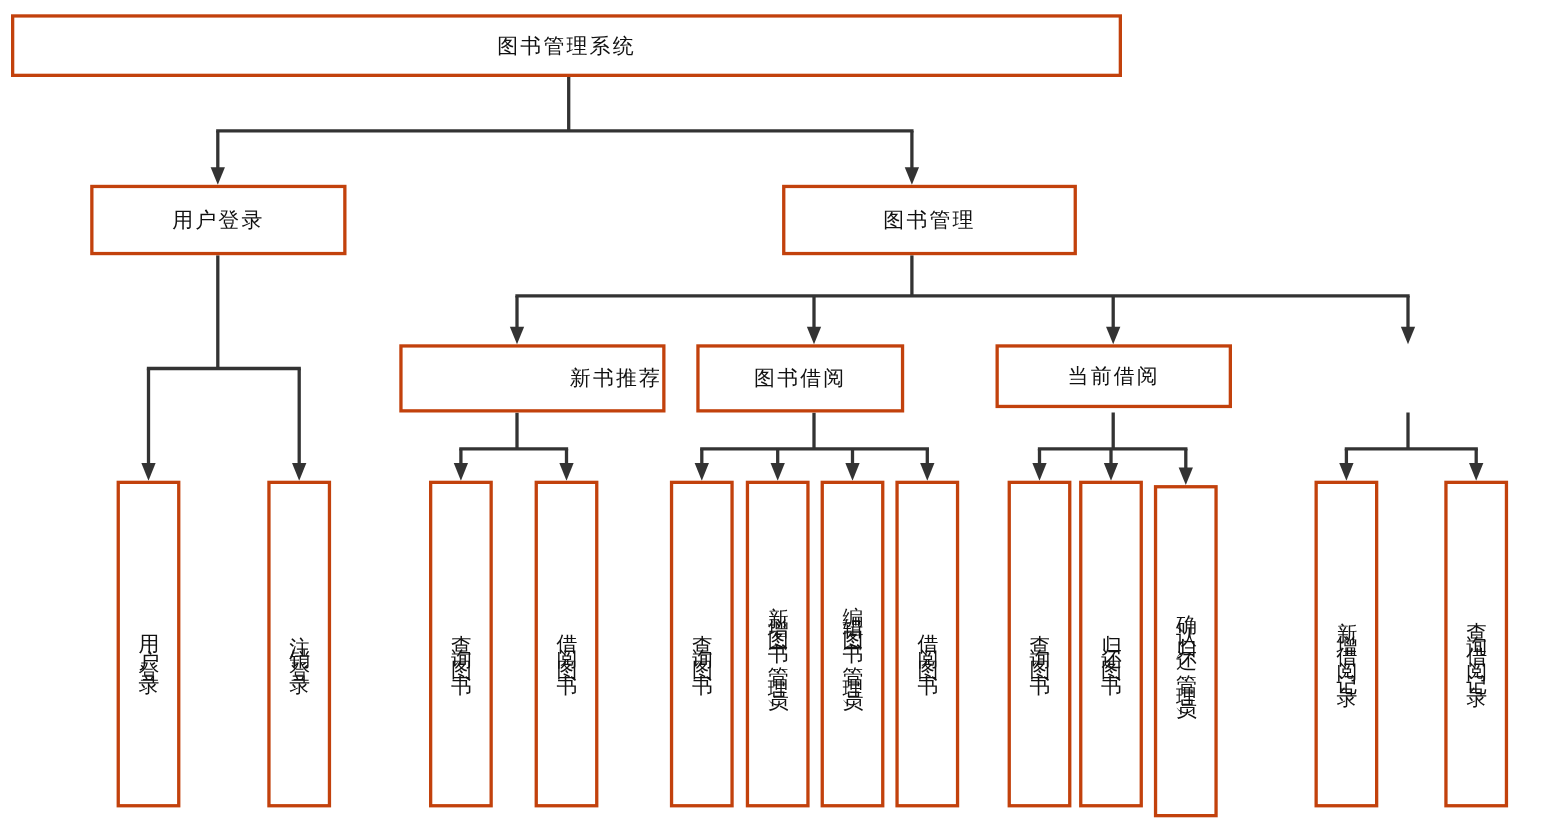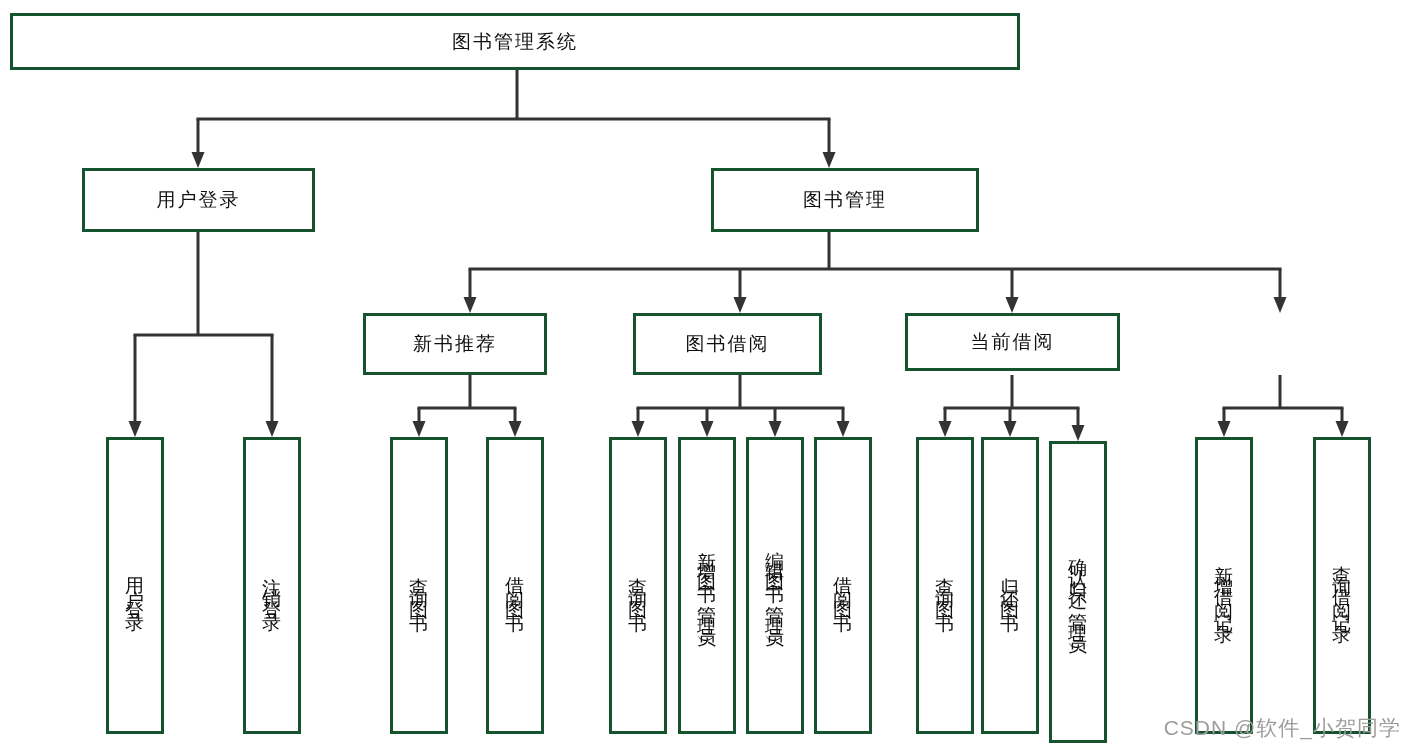--- a/index.html
+++ b/index.html
@@ -20,21 +20,21 @@
     left: 0;
     top: 0;
     width: 1405px;
     height: 747px;
     pointer-events: none;
   }
   .node {
     position: absolute;
     box-sizing: border-box;
     background: #ffffff;
-    border: 3px solid #14532d;
+    border: 3px solid #c2410c;
     display: flex;
     align-items: center;
     justify-content: center;
     color: #111111;
     z-index: 2;
   }
   .hlabel {
     font-size: 19px;
     letter-spacing: 2px;
     white-space: nowrap;
@@ -150,21 +150,21 @@
     <span class="hlabel">图书管理系统</span>
   </div>
 
   <div class="node" style="left:82px; top:168px; width:233px; height:64px;">
     <span class="hlabel">用户登录</span>
   </div>
   <div class="node" style="left:711px; top:168px; width:268px; height:64px;">
     <span class="hlabel">图书管理</span>
   </div>
 
-  <div class="node" style="left:363px; top:313px; width:184px; height:62px;">
+  <div class="node" style="left:363px; top:313px; width:242px; height:62px;justify-content:flex-end;">
     <span class="hlabel">新书推荐</span>
   </div>
   <div class="node" style="left:633px; top:313px; width:189px; height:62px;">
     <span class="hlabel">图书借阅</span>
   </div>
   <div class="node" style="left:905px; top:313px; width:215px; height:58px;">
     <span class="hlabel">当前借阅</span>
   </div>
 
   <div class="node vnode" style="left:106px; top:437px; height:297px;">
@@ -204,15 +204,14 @@
     <span class="vlabel" style="letter-spacing:11px;">确认归还（管理员）</span>
   </div>
 
   <div class="node vnode" style="left:1195px; top:437px; height:297px;">
     <span class="vlabel">新增借阅记录</span>
   </div>
   <div class="node vnode" style="left:1313px; top:437px; height:297px;">
     <span class="vlabel">查询借阅记录</span>
   </div>
 
-  <div class="watermark">CSDN @软件_小贺同学</div>
 
 </div>
 
 </body></html>

